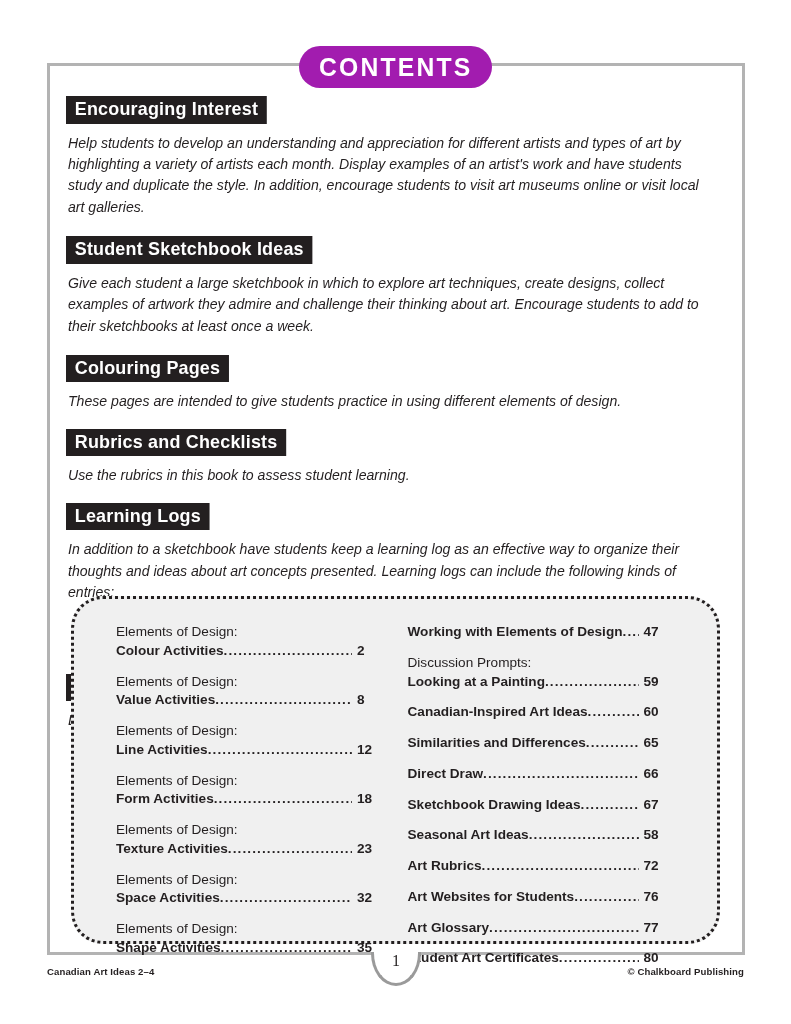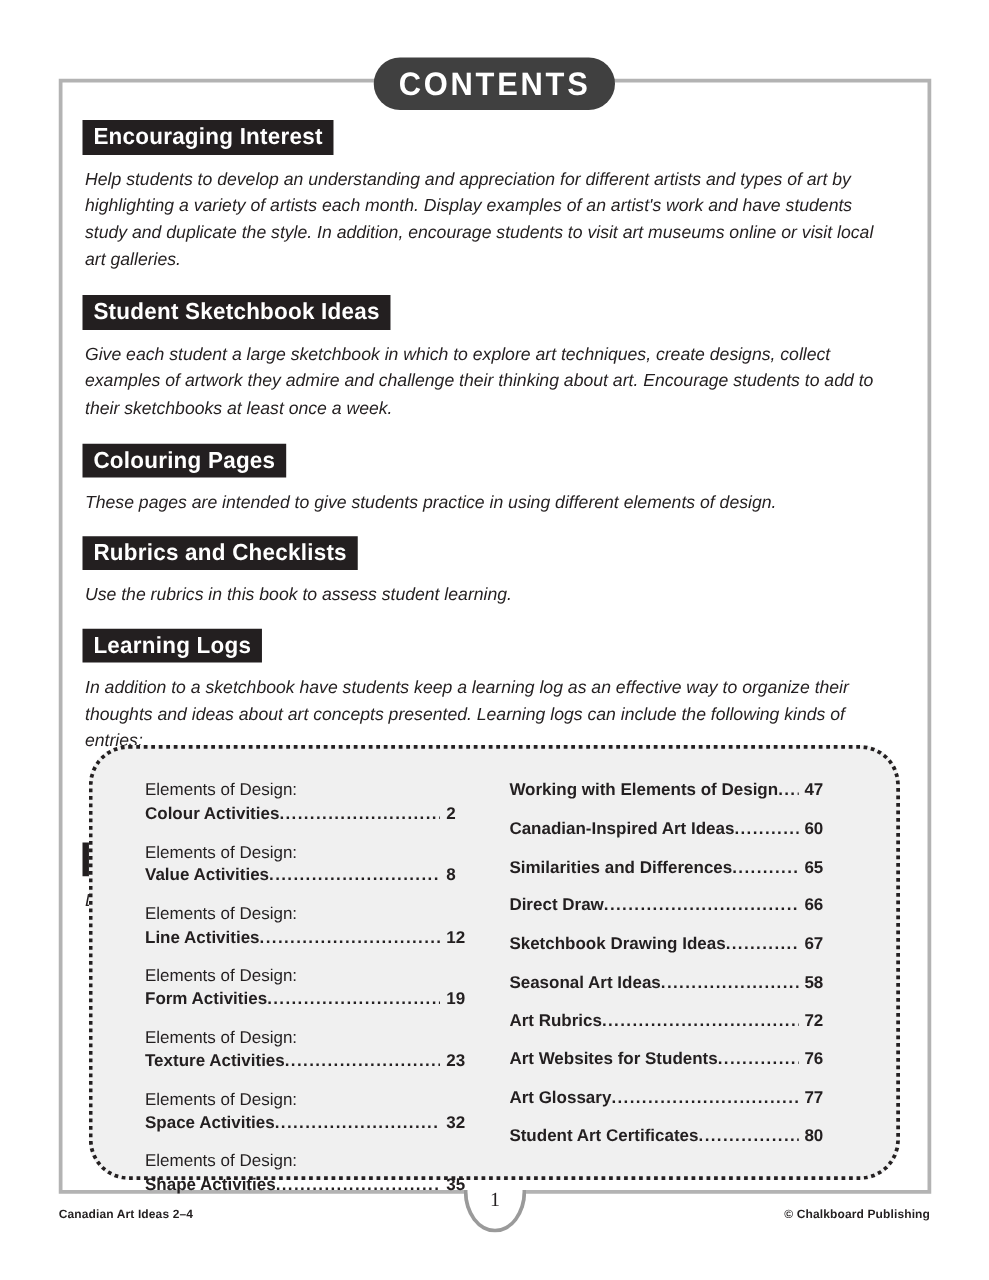--- a/index.html
+++ b/index.html
@@ -32,21 +32,21 @@
     background: transparent;
   }
 
   
   #contents-pill {
     position: absolute;
     left: 299px;
     top: 46px;
     width: 193px;
     height: 42px;
-    background: #404040;
+    background: #a21caf;
     border-radius: 21px;
     display: flex;
     align-items: center;
     justify-content: center;
     z-index: 5;
   }
   #contents-pill .pill-text {
     color: #ffffff;
     font-size: 26px;
     font-weight: bold;
@@ -294,21 +294,21 @@
             <span class="toc-title">Line Activities</span>
             <span class="toc-dots"></span>
             <span class="toc-page">12</span>
           </span>
         </div>
         <div class="toc-entry">
           <span class="toc-pre">Elements of Design:</span>
           <span class="toc-line">
             <span class="toc-title">Form Activities </span>
             <span class="toc-dots"></span>
-            <span class="toc-page">19</span>
+            <span class="toc-page">18</span>
           </span>
         </div>
         <div class="toc-entry">
           <span class="toc-pre">Elements of Design:</span>
           <span class="toc-line">
             <span class="toc-title">Texture Activities</span>
             <span class="toc-dots"></span>
             <span class="toc-page">23</span>
           </span>
         </div>
@@ -329,20 +329,28 @@
           </span>
         </div>
       </div>
 
       <div class="toc-col right">
         <div class="toc-entry">
           <span class="toc-line">
             <span class="toc-title">Working with Elements of Design</span>
             <span class="toc-dots"></span>
             <span class="toc-page">47</span>
+          </span>
+        </div>
+        <div class="toc-entry">
+          <span class="toc-pre">Discussion Prompts:</span>
+          <span class="toc-line">
+            <span class="toc-title">Looking at a Painting</span>
+            <span class="toc-dots"></span>
+            <span class="toc-page">59</span>
           </span>
         </div>
         <div class="toc-entry">
           <span class="toc-line">
             <span class="toc-title">Canadian-Inspired Art Ideas</span>
             <span class="toc-dots"></span>
             <span class="toc-page">60</span>
           </span>
         </div>
         <div class="toc-entry">

